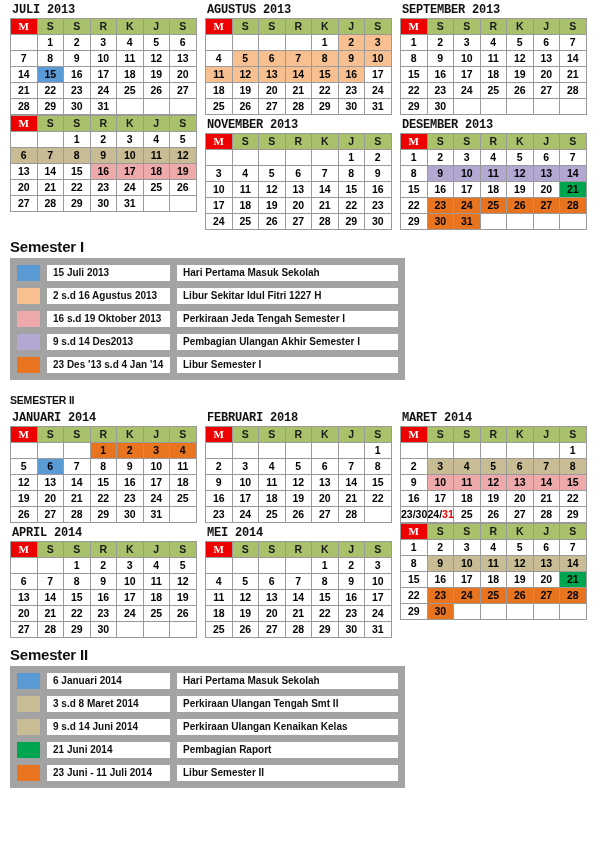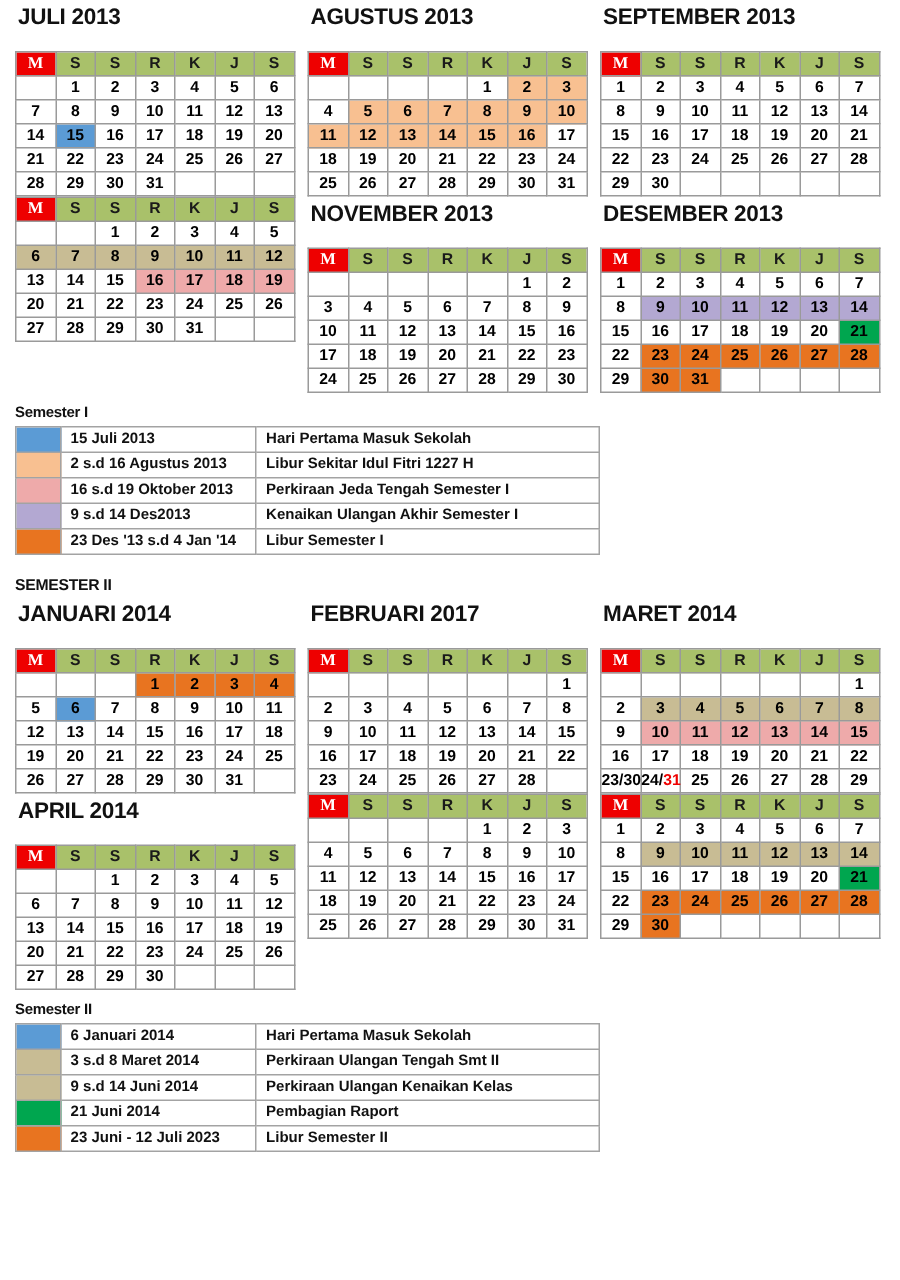--- a/index.html
+++ b/index.html
@@ -14,26 +14,27 @@
   
   .cal-row {
     display: flex;
     padding: 0 6px 0 10px;
     gap: 0;
   }
   .cal-block { width: 190px; margin-right: 5px; }
   .cal-block:last-child { margin-right: 0; }
 
   .cal-title {
-    font-size: 15px;
+    font-size: 12px;
     font-weight: bold;
     color: #111;
     letter-spacing: -0.2px;
-    padding: 3px 0 14px 2px;
+    padding: 3px 0 1px 2px;
     white-space: nowrap;
+    font-family: Liberation Mono, monospace;
   }
 
   table.cal {
     border-collapse: collapse;
     table-layout: fixed;
     width: 186px;
     border: 1px solid #8a8a8a;
   }
   table.cal td, table.cal th {
     border: 1px solid #9a9a9a;
@@ -64,31 +65,31 @@
   .bg-purple { background: #b3a8d2; }
   .bg-green  { background: #00a64f; }
   .bg-orange { background: #e87420; }
 
   .split-red { color: #ee0000; }
   .split-blk { color: #000000; }
 
   
   .legend-wrap { padding: 8px 0 0 10px; }
   .legend-head {
-    font-size: 10px; font-weight: bold; color: #111;
+    font-size: 15px; font-weight: bold; color: #111;
     padding-bottom: 3px; letter-spacing: -0.2px;
   }
   table.legend {
     border-collapse: collapse;
     table-layout: fixed;
     width: 390px;
     border: 1px solid #8a8a8a;
   }
   table.legend td {
-    border: 1px solid #a3a3a3;
+    border: 7px solid #a3a3a3;
     font-size: 10px;
     font-weight: bold;
     color: #111;
     padding: 1px 0 1px 6px;
     height: 16px;
     line-height: 14px;
   }
   td.swatch { width: 30px; padding: 0; }
   td.lg-date { width: 130px; }
   td.lg-desc { width: 228px; }
@@ -502,21 +503,21 @@
             <td class="lg-desc">Libur Sekitar Idul Fitri 1227 H</td>
           </tr>
           <tr>
             <td class="swatch bg-pink"></td>
             <td class="lg-date">16 s.d 19 Oktober 2013</td>
             <td class="lg-desc">Perkiraan Jeda Tengah Semester I</td>
           </tr>
           <tr>
             <td class="swatch bg-purple"></td>
             <td class="lg-date">9 s.d 14 Des2013</td>
-            <td class="lg-desc">Kenaikan Ulangan Akhir Semester I</td>
+            <td class="lg-desc">Pembagian Ulangan Akhir Semester I</td>
           </tr>
           <tr>
             <td class="swatch bg-orange"></td>
             <td class="lg-date">23 Des '13 s.d 4 Jan '14</td>
             <td class="lg-desc">Libur Semester I</td>
           </tr>
         </tbody>
     </table>
   </div>
 
@@ -582,21 +583,21 @@
               <td class="">28</td>
               <td class="">29</td>
               <td class="">30</td>
               <td class="sun">31</td>
               <td class="empty"></td>
             </tr>
           </tbody>
         </table>
       </div>
       <div class="cal-block">
-        <div class="cal-title">FEBRUARI 2017</div>
+        <div class="cal-title">FEBRUARI 2018</div>
         <table class="cal">
           <thead>
             <tr>
               <th class="m">M</th>
               <th>S</th>
               <th>S</th>
               <th>R</th>
               <th>K</th>
               <th>J</th>
               <th>S</th>
@@ -774,20 +775,21 @@
               <td class="">29</td>
               <td class="">30</td>
               <td class="empty"></td>
               <td class="empty"></td>
               <td class="empty"></td>
             </tr>
           </tbody>
         </table>
       </div>
       <div class="cal-block">
+        <div class="cal-title">MEI 2014</div>
         <table class="cal">
           <thead>
             <tr>
               <th class="m">M</th>
               <th>S</th>
               <th>S</th>
               <th>R</th>
               <th>K</th>
               <th>J</th>
               <th>S</th>
@@ -925,20 +927,20 @@
             <td class="lg-date">9 s.d 14 Juni 2014</td>
             <td class="lg-desc">Perkiraan  Ulangan Kenaikan  Kelas</td>
           </tr>
           <tr>
             <td class="swatch bg-green"></td>
             <td class="lg-date">21 Juni 2014</td>
             <td class="lg-desc">Pembagian  Raport</td>
           </tr>
           <tr>
             <td class="swatch bg-orange"></td>
-            <td class="lg-date">23 Juni - 12 Juli 2023</td>
+            <td class="lg-date">23 Juni - 11 Juli 2014</td>
             <td class="lg-desc">Libur Semester  II</td>
           </tr>
         </tbody>
     </table>
   </div>
 
 </div>
 
 </body></html>

